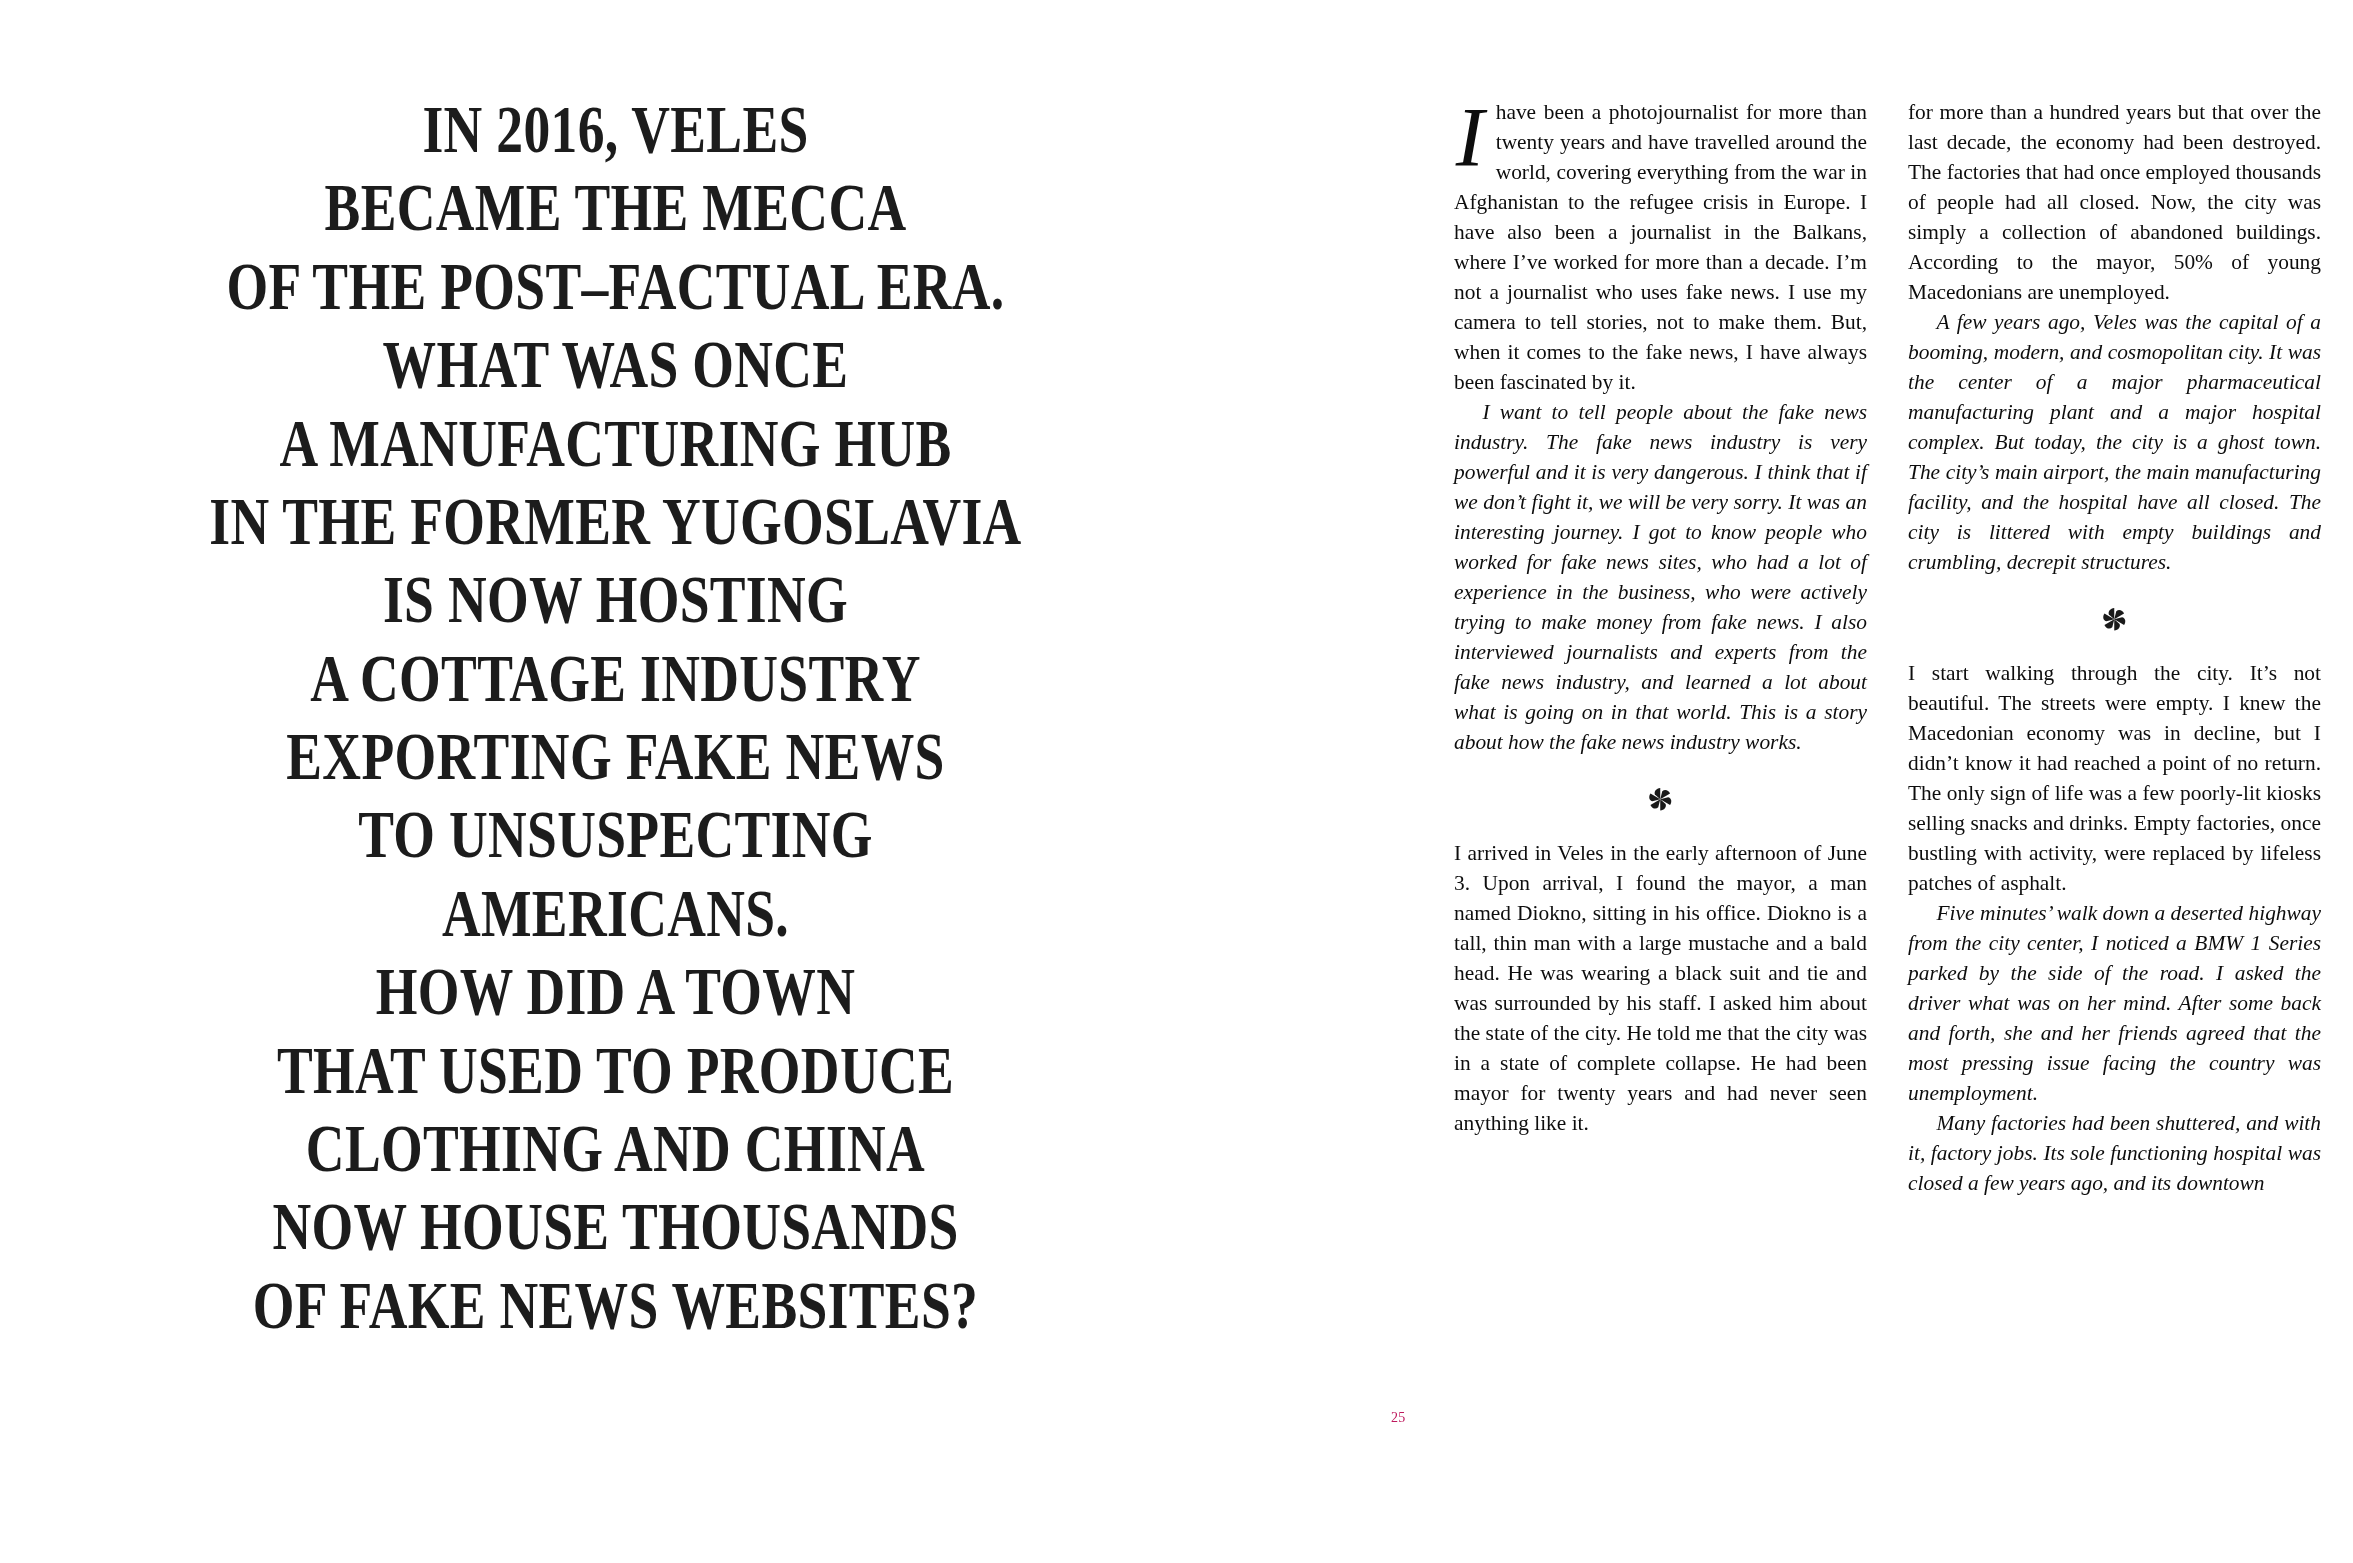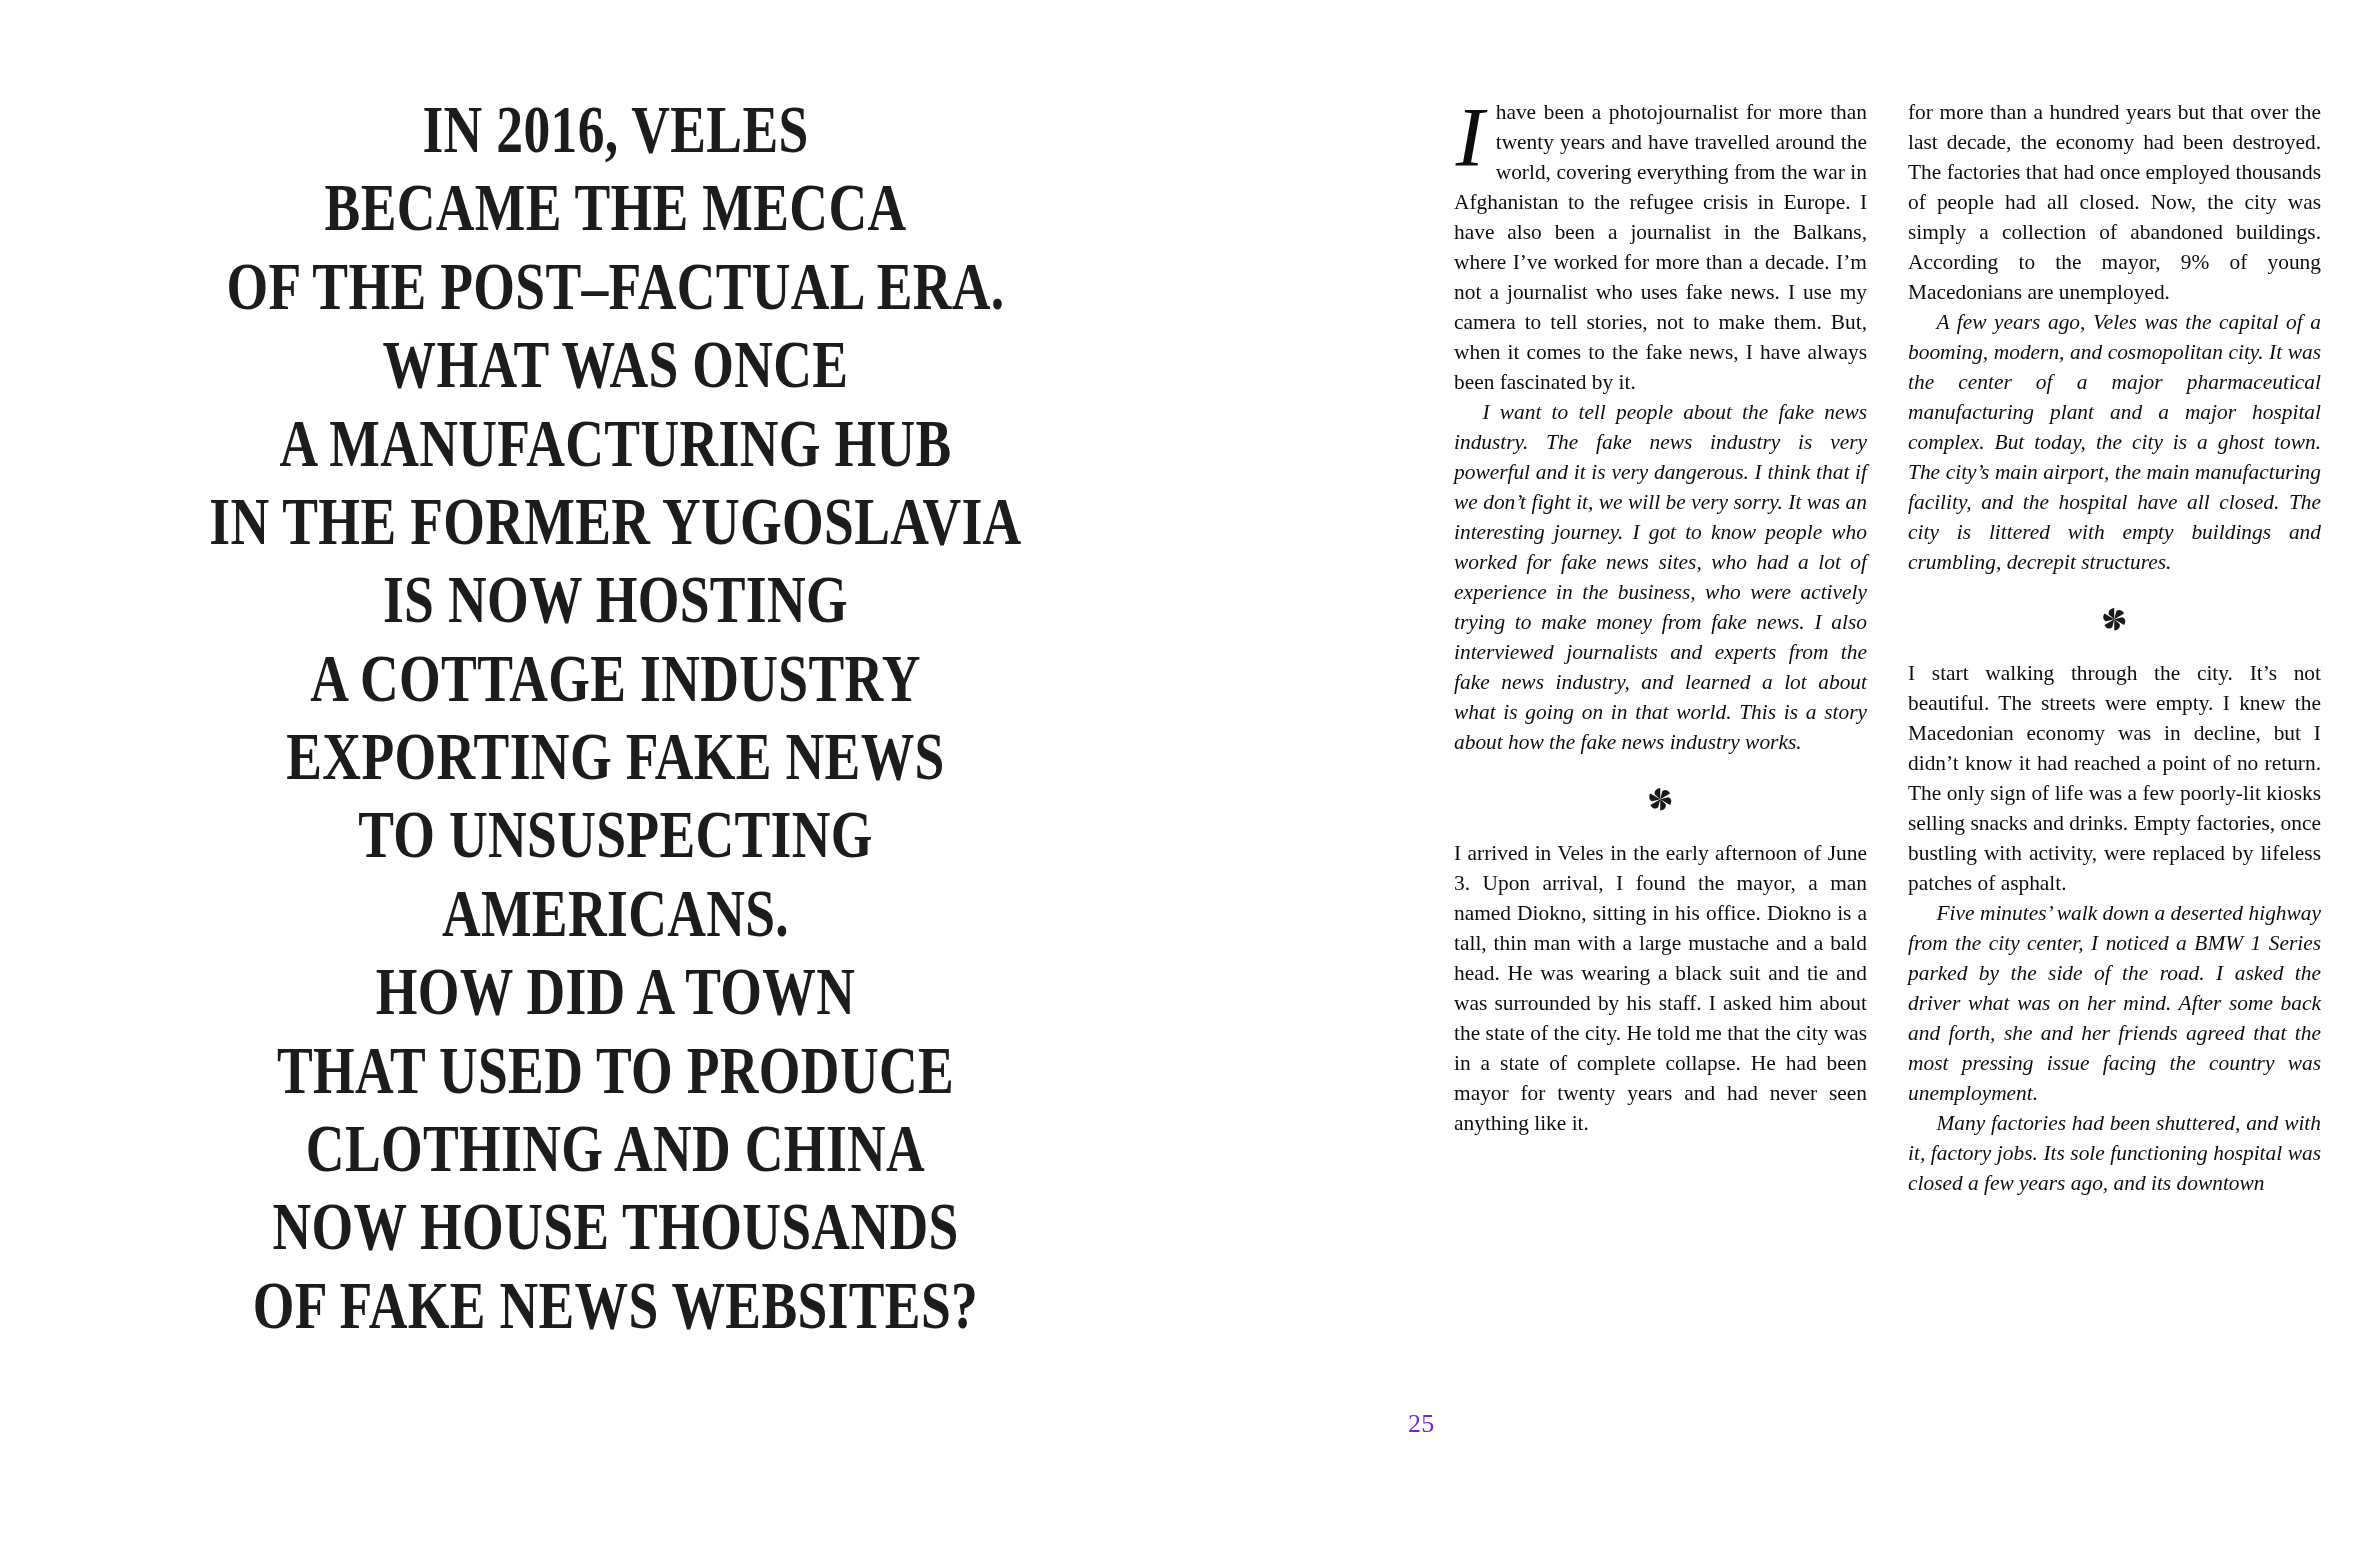--- a/index.html
+++ b/index.html
@@ -57,25 +57,25 @@
   .page-right {
     position: absolute;
     left: 1307px;
     top: 0;
     width: 1047px;
     height: 1563px;
   }
 
   .folio {
     position: absolute;
-    left: 101px;
+    left: 84px;
     top: 1411px;
-    font-size: 26px;
+    font-size: 14px;
     line-height: 1;
-    color: #6d28d9;
+    color: #be185d;
     letter-spacing: 0.3px;
   }
 
   .col {
     position: absolute;
     top: 97px;
     width: 413px;
     font-size: 21.4px;
     line-height: 30px;
     text-align: justify;
@@ -167,21 +167,21 @@
             <path d="M17 17 L5.3 23.8 C7.1 28.2 11.8 29.4 14.6 26.6 Z"></path>
             <path d="M17 17 L5.3 10.2 C2.6 14.2 3.9 18.8 7.7 19.4 Z"></path>
           </g>
         </svg>
       </div>
 
       <p>I arrived in Veles in the early afternoon of June 3. Upon arrival, I found the mayor, a man named Diokno, sitting in his office. Diokno is a tall, thin man with a large mustache and a bald head. He was wearing a black suit and tie and was surrounded by his staff. I asked him about the state of the city. He told me that the city was in a state of complete collapse. He had been mayor for twenty years and had never seen anything like it.</p>
     </div>
 
     <div class="col col-2">
-      <p>for more than a hundred years but that over the last decade, the economy had been destroyed. The factories that had once employed thousands of people had all closed. Now, the city was simply a collection of abandoned buildings. According to the mayor, 9% of young Macedonians are unemployed.</p>
+      <p>for more than a hundred years but that over the last decade, the economy had been destroyed. The factories that had once employed thousands of people had all closed. Now, the city was simply a collection of abandoned buildings. According to the mayor, 50% of young Macedonians are unemployed.</p>
       <p class="indent">A few years ago, Veles was the capital of a booming, modern, and cosmopolitan city. It was the center of a major pharmaceutical manufacturing plant and a major hospital complex. But today, the city is a ghost town. The city’s main airport, the main manufacturing facility, and the hospital have all closed. The city is littered with empty buildings and crumbling, decrepit structures.</p>
 
       <div class="ornament">
         <svg width="28.5" height="28.5" viewBox="0 0 34 34" aria-hidden="true">
           <g fill="#1a1a1a">
             <path d="M17 17 L17 3.5 C12.2 3.9 9.2 7.6 10.6 11.3 Z"></path>
             <path d="M17 17 L28.7 10.2 C26.9 5.8 22.2 4.6 19.4 7.4 Z"></path>
             <path d="M17 17 L28.7 23.8 C31.4 19.8 30.1 15.2 26.3 14.6 Z"></path>
             <path d="M17 17 L17 30.5 C21.8 30.1 24.8 26.4 23.4 22.7 Z"></path>
             <path d="M17 17 L5.3 23.8 C7.1 28.2 11.8 29.4 14.6 26.6 Z"></path>

